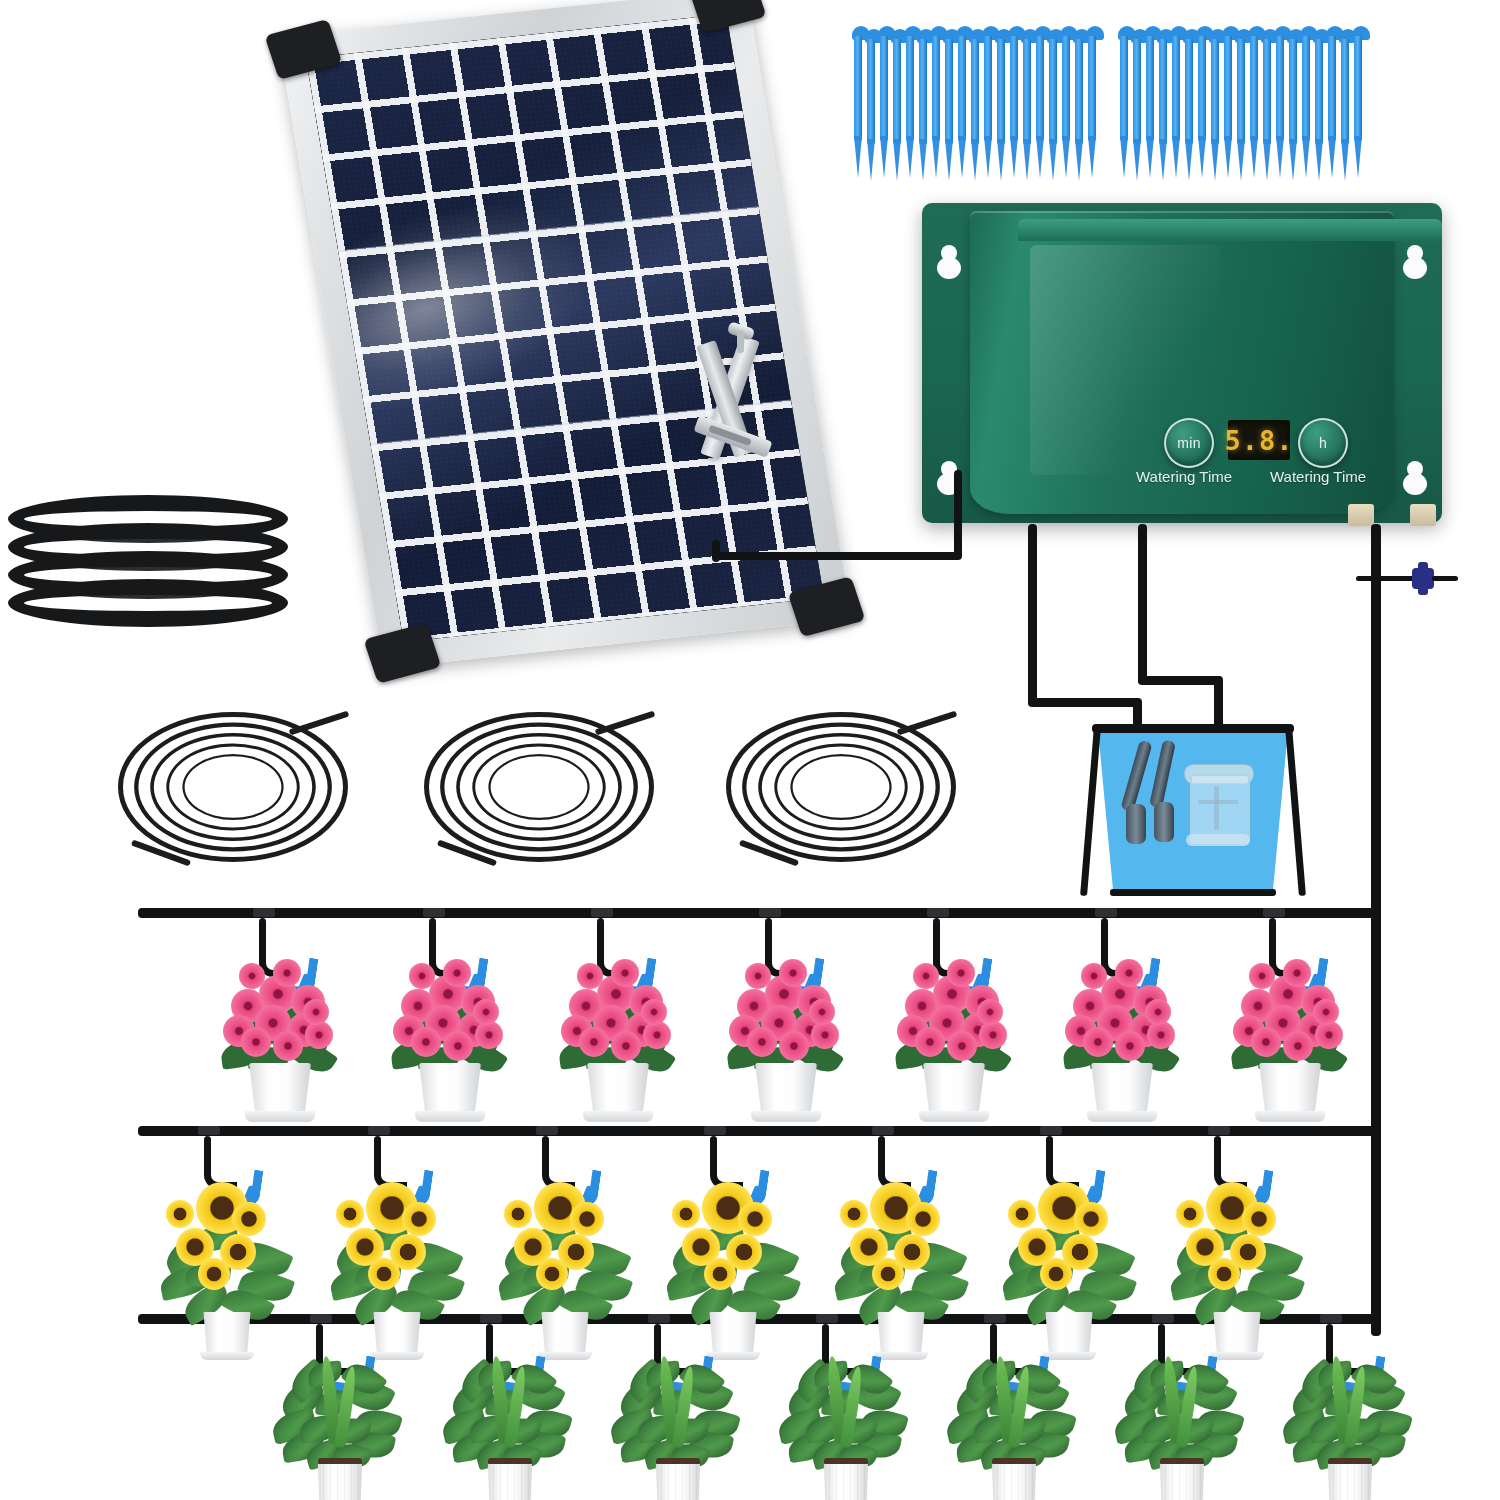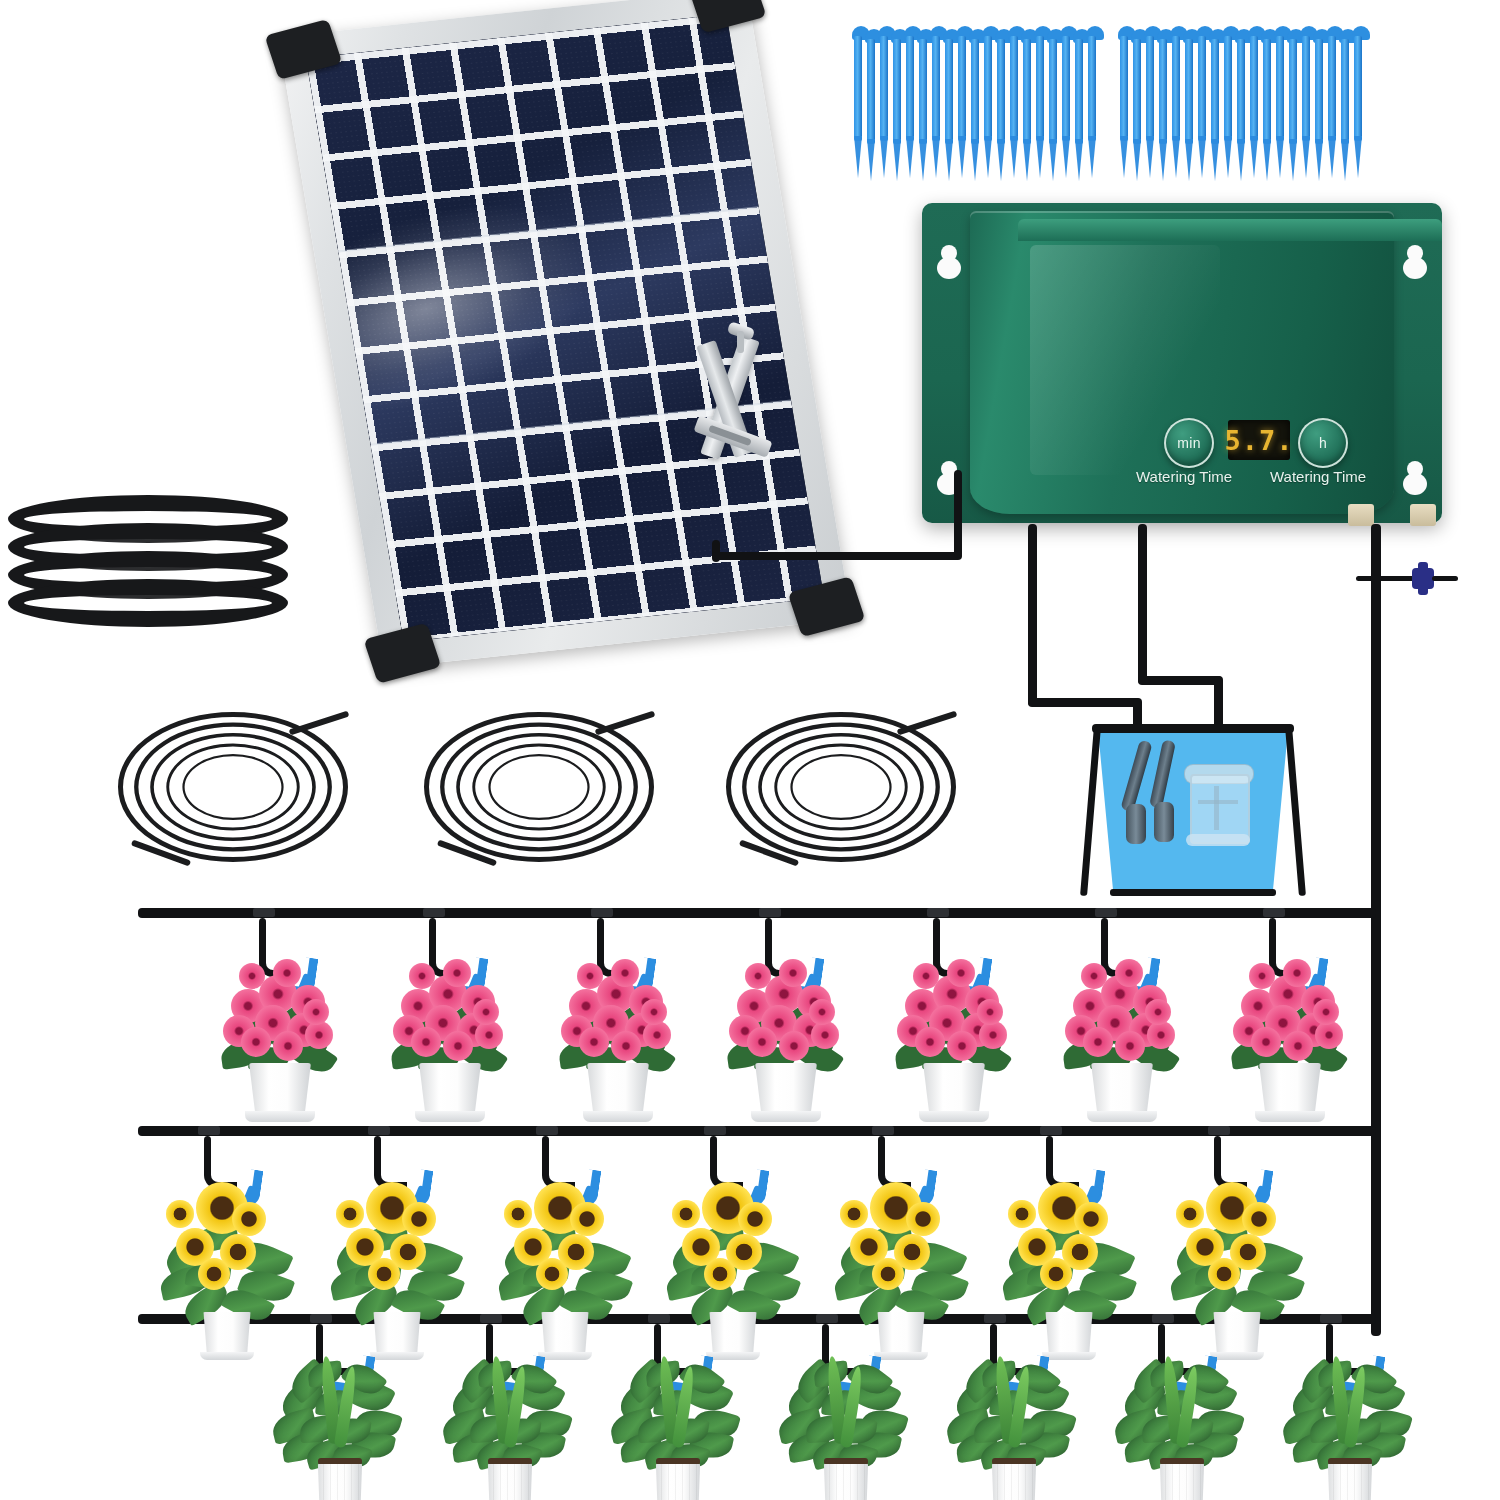--- a/index.html
+++ b/index.html
@@ -401,21 +401,21 @@
     <div class="keyhole kh-br"></div>
     <div class="ctrl-face">
       <div class="ctrl-lip"></div>
       <div class="ctrl-gloss"></div>
       <div class="panel-row">
         <div class="btn-circ" id="btn-watering">
           <span>min</span>
         </div>
         <div class="btn-label" id="label-watering">Watering Time</div>
         <div id="lcd">
-          <div class="digits">5.7.</div>
+          <div class="digits">5.8.</div>
         </div>
         <div class="btn-circ" id="btn-interval">
           <span>h</span>
         </div>
         <div class="btn-label" id="label-interval">Watering Time</div>
       </div>
       <div class="port" style="left:378px;"></div>
       <div class="port" style="left:440px;"></div>
     </div>
   </div>

